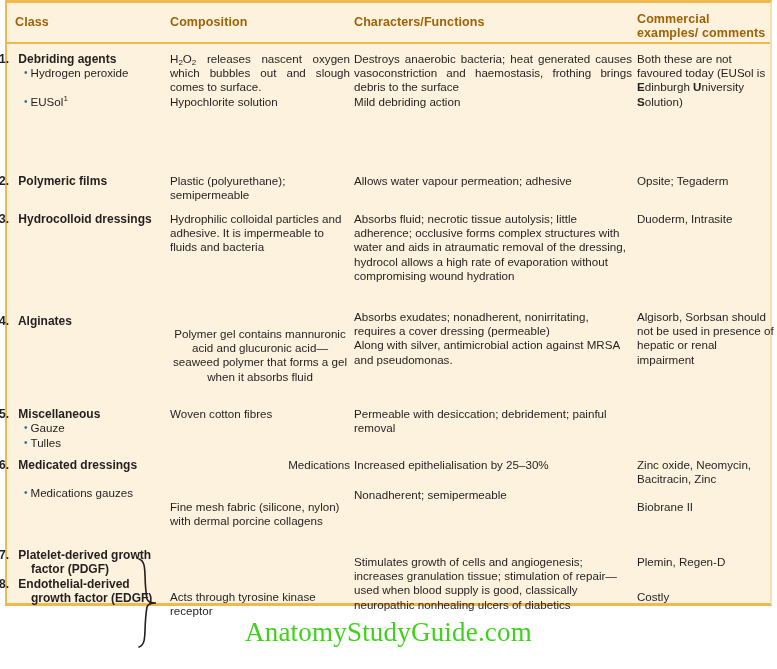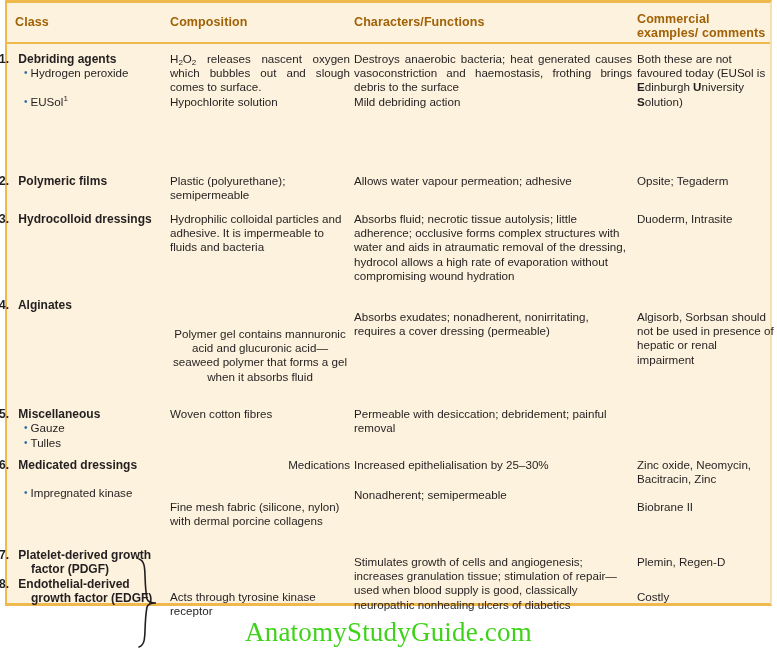--- a/index.html
+++ b/index.html
@@ -179,29 +179,30 @@
       <div class="cell col1 classname" style="top:168px;">
         <div class="hang">
           <span class="num">3.</span>
           <span>Hydrocolloid dressings</span>
         </div>
       </div>
       <div class="cell col2" style="top:168px;">Hydrophilic colloidal particles and adhesive. It is impermeable to fluids and bacteria</div>
       <div class="cell col3" style="top:168px;">Absorbs fluid; necrotic tissue autolysis; little adherence; occlusive forms complex structures with water and aids in atraumatic removal of the dressing, hydrocol allows a high rate of evaporation without compromising wound hydration</div>
       <div class="cell col4" style="top:168px;">Duoderm, Intrasite</div>
 
-      <div class="cell col1 classname" style="top:254px;">
+      <div class="cell col1 classname" style="top:270px;">
         <div class="hang">
           <span class="num">4.</span>
           <span>Alginates</span>
         </div>
       </div>
       <div class="cell col2" style="top:283px;text-align:center;">Polymer gel contains mannuronic acid and glucuronic acid—seaweed polymer that forms a gel when it absorbs fluid</div>
       <div class="cell col3" style="top:266px;">
         <div>Absorbs exudates; nonadherent, nonirritating, requires a cover dressing (permeable)</div>
+        <div>Along with silver, antimicrobial action against MRSA and  pseudomonas.</div>
       </div>
       <div class="cell col4" style="top:266px;">Algisorb, Sorbsan should not be used in presence of hepatic or renal impairment</div>
 
       <div class="cell col1 classname" style="top:363px;">
         <div class="hang">
           <span class="num">5.</span>
           <span>Miscellaneous</span>
         </div>
         <div class="sub-item">
           <span class="bullet">•</span><span>Gauze</span>
@@ -213,21 +214,21 @@
       <div class="cell col2" style="top:363px;">Woven cotton fibres</div>
       <div class="cell col3" style="top:363px;">Permeable with desiccation; debridement; painful removal</div>
       <div class="cell col4" style="top:363px;"></div>
 
       <div class="cell col1 classname" style="top:414px;">
         <div class="hang">
           <span class="num">6.</span>
           <span>Medicated dressings</span>
         </div>
         <div class="sub-item" style="margin-top:14px;">
-          <span class="bullet">•</span><span>Impregnated kinase</span>
+          <span class="bullet">•</span><span>Medications gauzes</span>
         </div>
       </div>
       <div class="cell col2" style="top:414px;text-align:right;">Medications</div>
       <div class="cell col2" style="top:456px;">Fine mesh fabric (silicone, nylon) with dermal porcine collagens</div>
       <div class="cell col3" style="top:414px;">Increased epithelialisation by 25–30%</div>
       <div class="cell col3" style="top:444px;">Nonadherent; semipermeable</div>
       <div class="cell col4" style="top:414px;">Zinc oxide, Neomycin, Bacitracin, Zinc</div>
       <div class="cell col4" style="top:456px;">Biobrane II</div>
 
       <div class="cell col1 classname" style="top:504px;">

